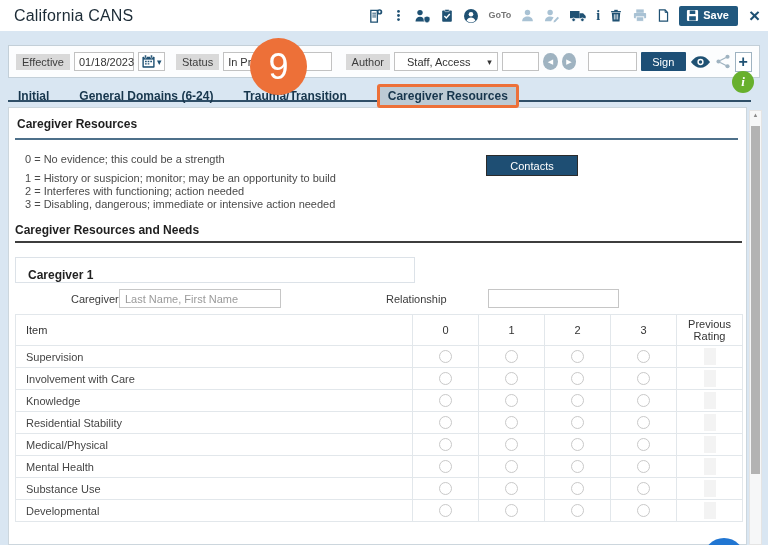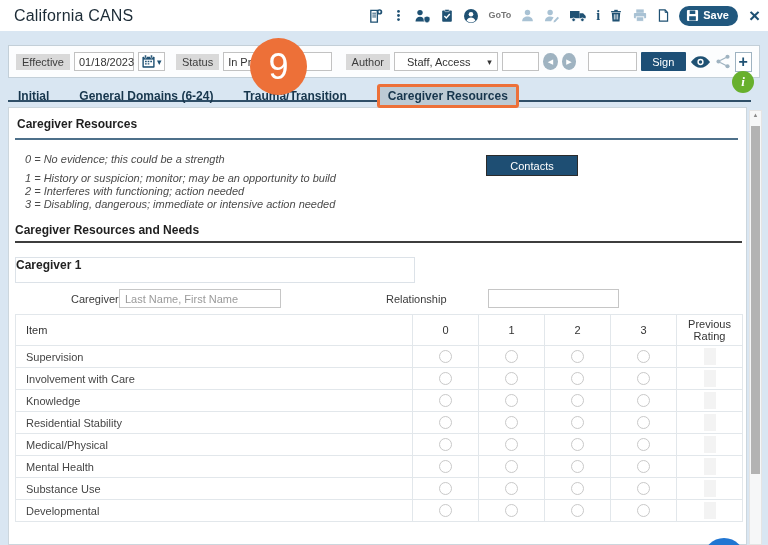--- a/index.html
+++ b/index.html
@@ -11,21 +11,21 @@
               display:flex; align-items:center; justify-content:space-between; padding:0 8px 0 14px; }
   .app-title { font-size:16px; color:#1c2b36; letter-spacing:.2px; }
   .tb-icons { display:flex; align-items:center; gap:9px; }
   .tb-icon { display:inline-flex; align-items:center; justify-content:center; cursor:pointer; line-height:1; }
   .tb-icon.dark { color:#1f5173; }
   .tb-icon.light { color:#a9c2d4; }
   .tb-icon.gray { color:#767676; }
   .tb-icon.txt { font-size:9px; font-weight:bold; }
   .info-txt { font-family:"Liberation Serif", serif; font-weight:bold; font-size:14px; color:#1f5173; }
   .save-btn { display:inline-flex; align-items:center; gap:4px; background:#21587e; color:#fff;
-              font-size:11px; font-weight:bold; padding:3px 9px 4px 7px; border-radius:10px; cursor:pointer; }
+              font-size:11px; font-weight:bold; padding:3px 9px 4px 7px; border-radius:2px; cursor:pointer; }
   .close-x { color:#1f5173; font-size:19px; font-weight:bold; cursor:pointer; margin-left:2px; }
 
   
   .toolbar { position:absolute; left:8px; top:45px; width:752px; height:33px; background:#fcfdfe;
              border:1px solid #c3cfd8; display:flex; align-items:center; padding:0 7px; gap:4px; }
   .chip { background:#d9d9d9; color:#3c3c3c; font-size:11px; padding:2px 6px; white-space:nowrap;text-align:center; }
   .field { background:#fff; border:1px solid #c2c2c2; height:19px; font-size:11px; color:#333;
            display:flex; align-items:center; padding:0 4px; white-space:nowrap; }
   .cal-box { background:#fff; border:1px solid #c2c2c2; height:19px; display:flex; align-items:center;
              padding:0 2px; color:#1f5173; cursor:pointer; }
@@ -47,29 +47,29 @@
   .tab { font-size:12px; font-weight:bold; color:#17364d; cursor:pointer; white-space:nowrap; }
   .tab.active { background:#bccad4; border:3px solid #ED7038; border-radius:3px; padding:2px 8px; }
   .tab-underline { position:absolute; left:8px; top:100px; width:743px; height:2px; background:#2f4f68; }
 
   
   .panel { position:absolute; left:8px; top:107px; width:739px; height:438px; background:#fff;
            border:1px solid #ccd6dd; overflow:hidden; }
   .h-section { position:absolute; left:8px; top:9px; font-size:12px; font-weight:bold; color:#1f1f1f; }
   .rule1 { position:absolute; left:6px; top:30px; width:723px; height:2px; background:#4e708a; }
   .legend { position:absolute; left:16px; top:45px; font-size:11px; color:#4a4a4a; }
-  .legend div { line-height:13px;font-style:italic; }
+  .legend div { line-height:13px; }
   .legend div:first-child { margin-bottom:6px; }
   .contacts-btn { position:absolute; left:477px; top:47px; width:92px; height:21px; background:#1e4e73;
                   border:1px solid #2b2b2b; color:#fff; font-size:11px; display:flex; align-items:center;
                   justify-content:center; cursor:pointer; }
   .h-sub { position:absolute; left:6px; top:115px; font-size:12px; font-weight:bold; color:#1f1f1f; }
   .rule2 { position:absolute; left:6px; top:133px; width:727px; height:2px; background:#3e3e3e; }
   .cg-box { position:absolute; left:6px; top:149px; width:400px; height:26px; border:1px solid #dce2e8;
-            display:flex; align-items:flex-start; font-size:12px; font-weight:bold; color:#222; }
+            display:flex; align-items:flex-end; padding-left:12px; font-size:12px; font-weight:bold; color:#222; }
   .name-row { position:absolute; left:0; top:181px; width:739px; height:20px; }
   .lbl { position:absolute; font-size:11px; color:#3b3b3b; top:4px; }
   .inp { position:absolute; top:0; height:19px; border:1px solid #c6c6c6; background:#fff; font-size:11px;
          color:#333; padding:0 5px; font-family:Liberation Sans, sans-serif; }
   .inp::placeholder { color:#9a9a9a; }
 
   
   .rating-table { position:absolute; left:6px; top:206px; width:727px; border-collapse:collapse;
                   table-layout:fixed; }
   .rating-table th, .rating-table td { border:1px solid #e2e7eb; font-weight:normal; }

